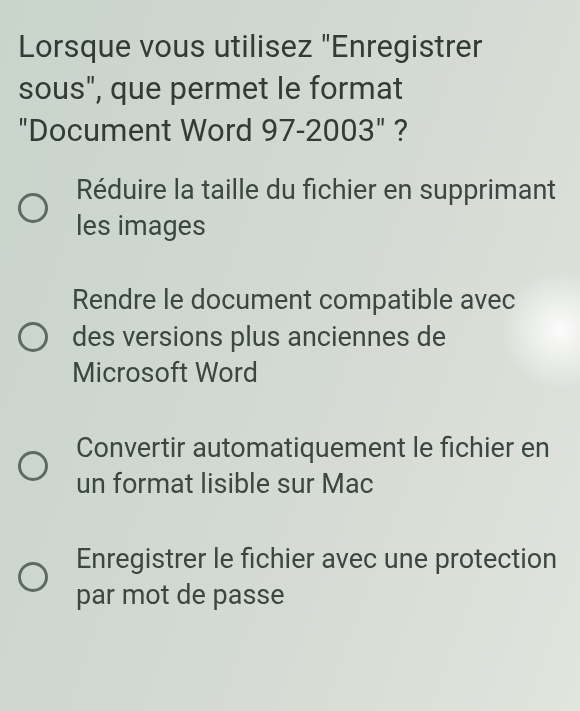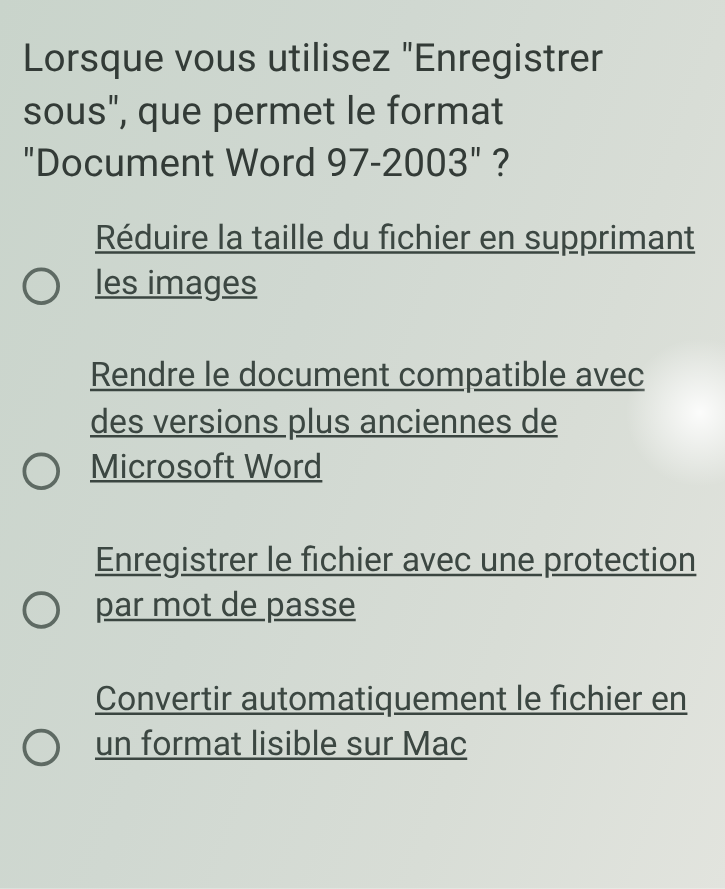--- a/index.html
+++ b/index.html
@@ -30,23 +30,22 @@
     font-size: 31px;
     line-height: 1.35;
     color: #333b37;
     letter-spacing: 0.2px;
   }
   .options {
     padding: 10px 18px 0 18px;
   }
   .option {
     display: flex;
-    align-items: flex-end;
+    align-items: center;
     margin-bottom: 38px;
-    text-decoration: underline;
   }
   .radio {
     flex: 0 0 auto;
     width: 30px;
     height: 30px;
     border: 3px solid #5e6a63;
     border-radius: 50%;
     margin-right: 28px;
     box-sizing: border-box;
     background: transparent;
@@ -72,23 +71,23 @@
     <span class="option-text">Réduire la taille du fichier en supprimant les images</span>
   </div>
 
   <div class="option opt2">
     <span class="radio"></span>
     <span class="option-text">Rendre le document compatible avec des versions plus anciennes de Microsoft Word</span>
   </div>
 
   <div class="option">
     <span class="radio"></span>
-    <span class="option-text">Enregistrer le fichier avec une protection par mot de passe</span>
+    <span class="option-text">Convertir automatiquement le fichier en un format lisible sur Mac</span>
   </div>
 
   <div class="option">
     <span class="radio"></span>
-    <span class="option-text">Convertir automatiquement le fichier en un format lisible sur Mac</span>
+    <span class="option-text">Enregistrer le fichier avec une protection par mot de passe</span>
   </div>
 
 </div>
 
 <div class="glare"></div>
 
 </body></html>

